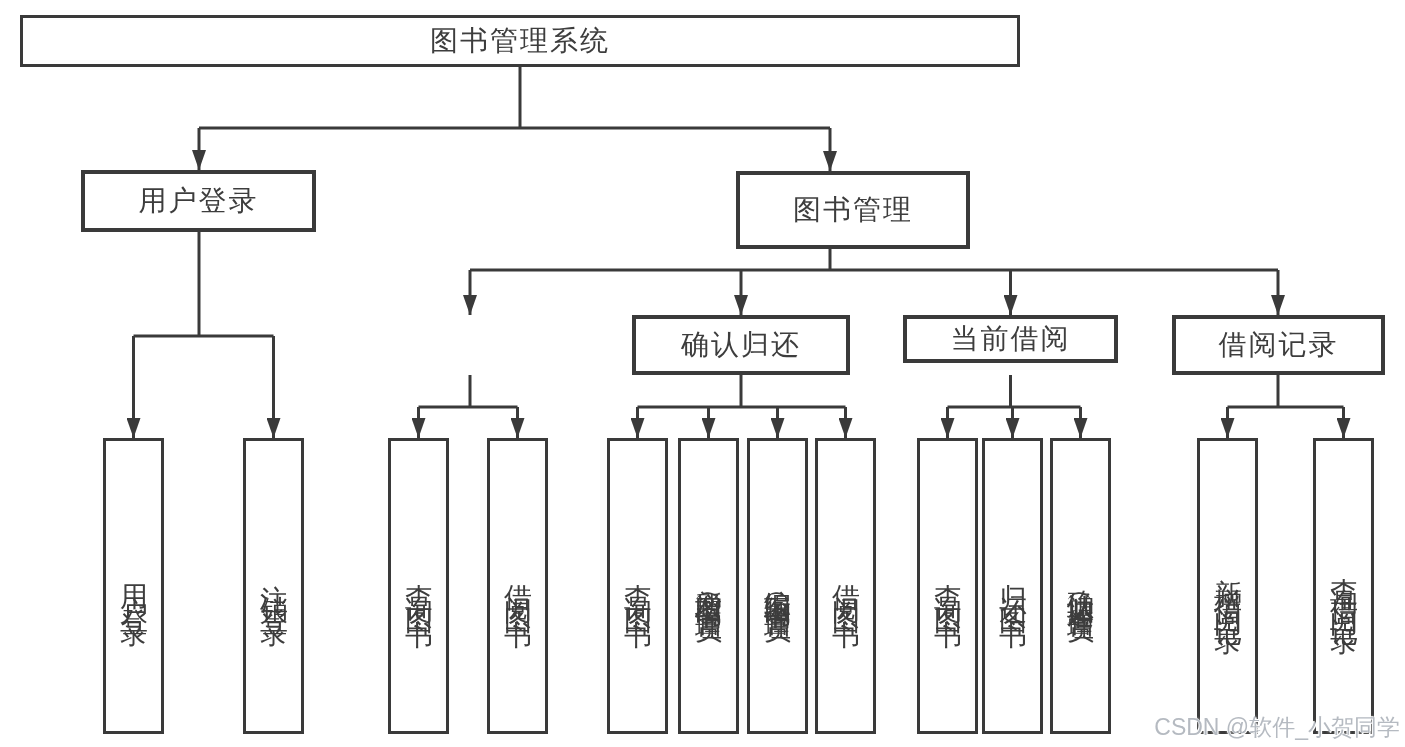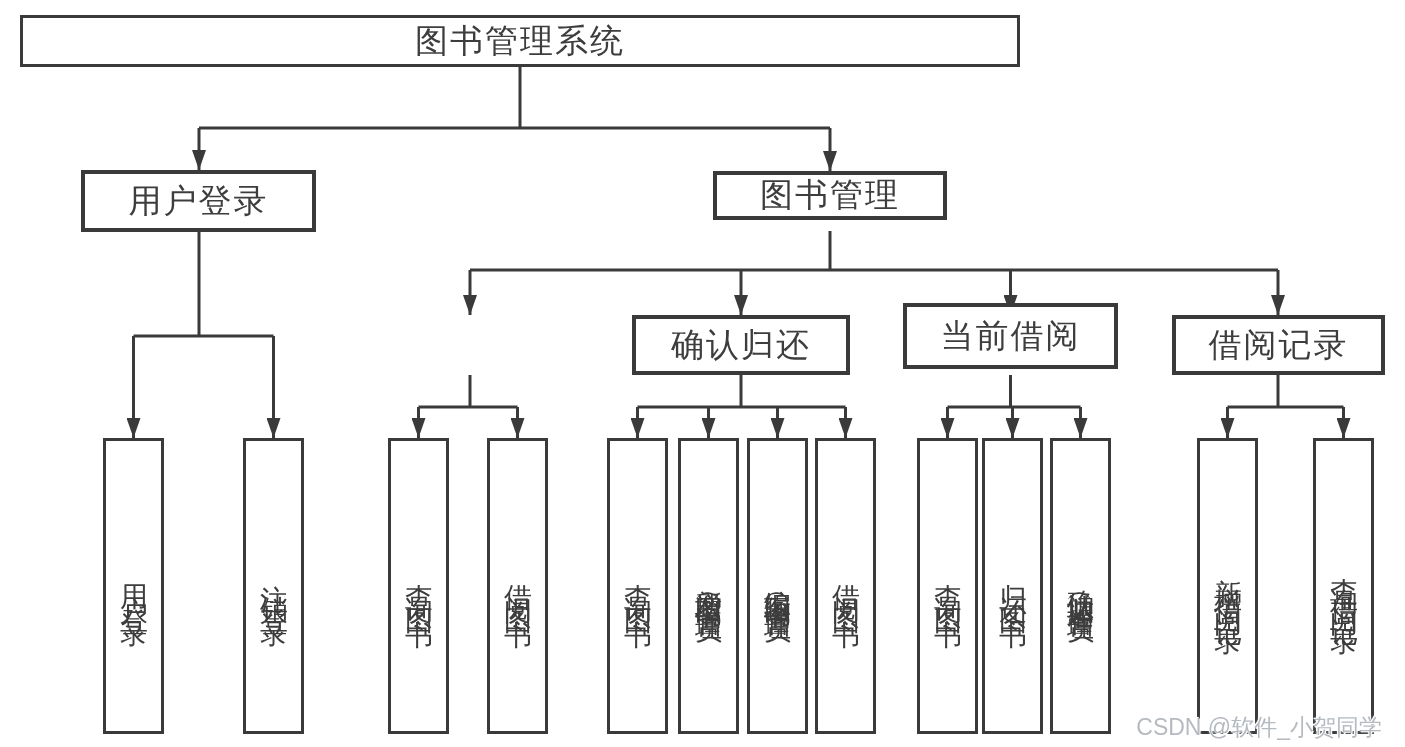--- a/index.html
+++ b/index.html
@@ -24,40 +24,40 @@
   .box{
     position:absolute;
     background:#fff;
     border:3px solid var(--line-color);
     box-sizing:border-box;
     display:flex;align-items:center;justify-content:center;
     z-index:2;
   }
   .box.lvl{border-width:4px;}
   .hlabel{
-    font-size:33px;
+    font-size:28px;
     letter-spacing:2px;
     white-space:nowrap;
     color:var(--text-color);
   }
   .leaf{width:61px;height:296px;}
   .vlabel{
     writing-mode:vertical-rl;
     text-orientation:mixed;
     font-size:28px;
     letter-spacing:12px;
     color:var(--text-color);
     white-space:nowrap;
   }
   .vlabel.mid{letter-spacing:10px;}
   .vlabel.long{font-size:27px;letter-spacing:4px;}
 
   .watermark{
     position:absolute;
-    right:23px;bottom:4px;
+    right:5px;bottom:4px;
     z-index:3;
     font-size:23px;
     color:var(--wm-color);
     text-shadow:0 0 3px #fff,1px 1px 0 #fff,-1px -1px 0 #fff;
     white-space:nowrap;
   }
 </style>
 </head>
 <body>
 
@@ -125,28 +125,28 @@
     </g>
   </svg>
 
   <div class="box" style="left:20px;top:15px;width:1000px;height:52px">
     <span class="hlabel">图书管理系统</span>
   </div>
 
   <div class="box lvl" style="left:81px;top:170px;width:235px;height:62px">
     <span class="hlabel">用户登录</span>
   </div>
-  <div class="box lvl" style="left:713px;top:171px;width:234px;height:49px">
+  <div class="box lvl" style="left:736px;top:171px;width:234px;height:78px">
     <span class="hlabel">图书管理</span>
   </div>
 
   <div class="box lvl" style="left:632px;top:315px;width:218px;height:60px">
     <span class="hlabel">确认归还</span>
   </div>
-  <div class="box lvl" style="left:903px;top:303px;width:215px;height:66px">
+  <div class="box lvl" style="left:903px;top:315px;width:215px;height:48px">
     <span class="hlabel">当前借阅</span>
   </div>
   <div class="box lvl" style="left:1172px;top:315px;width:213px;height:60px">
     <span class="hlabel">借阅记录</span>
   </div>
 
   <div class="box leaf" style="left:103px;top:438px">
     <span class="vlabel">用户登录</span>
   </div>
   <div class="box leaf" style="left:243px;top:438px">

